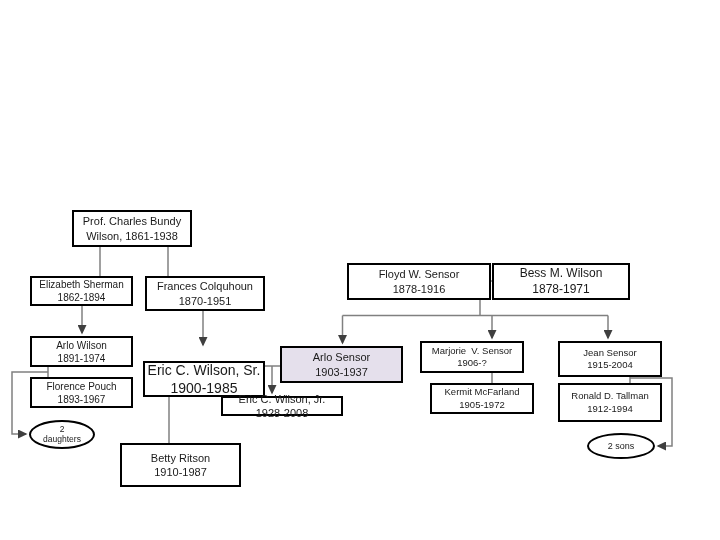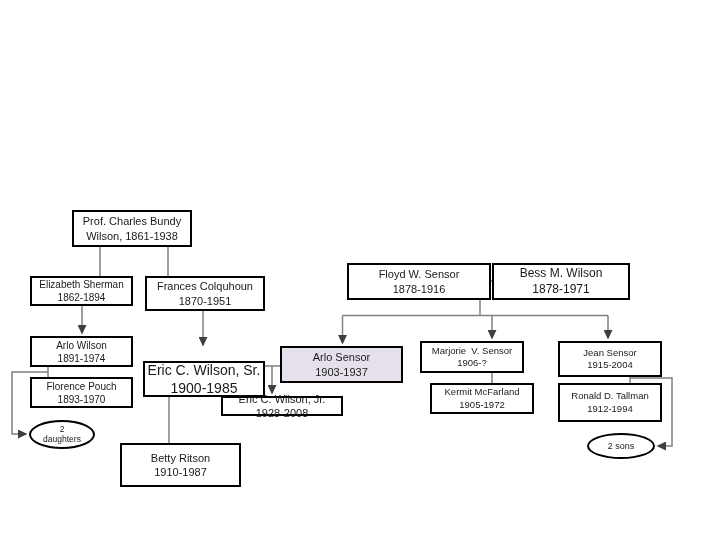--- a/index.html
+++ b/index.html
@@ -112,21 +112,21 @@
     <div class="l2">1906-?</div>
   </div>
 
   <div class="node" style="left:558px;top:341px;width:104px;height:36px;font-size:9.5px">
     <div class="l1">Jean Sensor</div>
     <div class="l2">1915-2004</div>
   </div>
 
   <div class="node" style="left:30px;top:377px;width:103px;height:31px;font-size:10px">
     <div class="l1">Florence Pouch</div>
-    <div class="l2">1893-1970</div>
+    <div class="l2">1893-1967</div>
   </div>
 
   <div class="node" style="left:430px;top:383px;width:104px;height:31px;font-size:9.5px">
     <div class="l1">Kermit McFarland</div>
     <div class="l2">1905-1972</div>
   </div>
 
   <div class="node" style="left:558px;top:383px;width:104px;height:39px;font-size:9.5px">
     <div class="l1">Ronald D. Tallman</div>
     <div class="l2">1912-1994</div>

